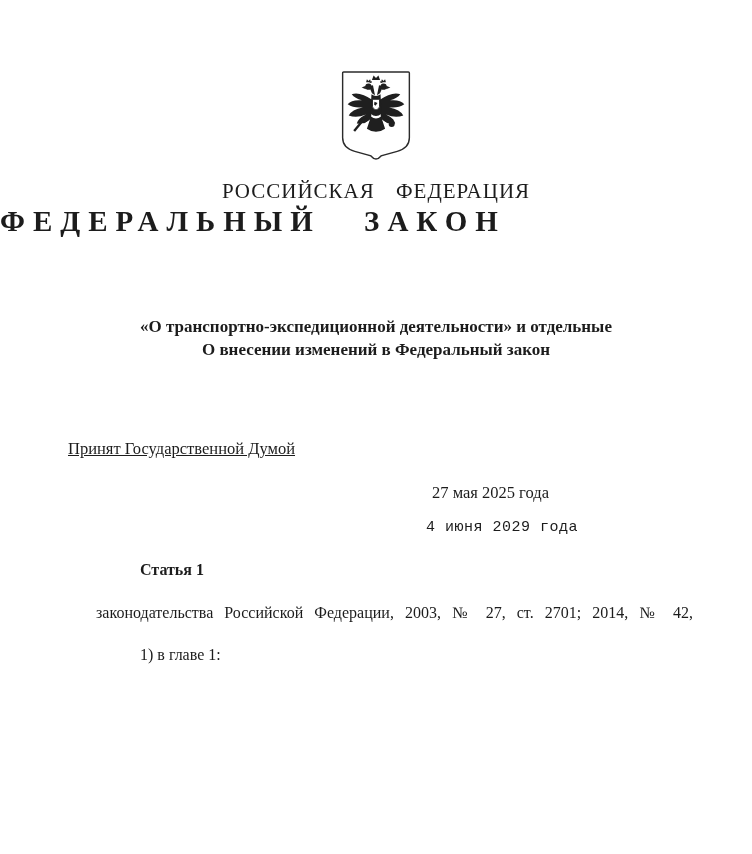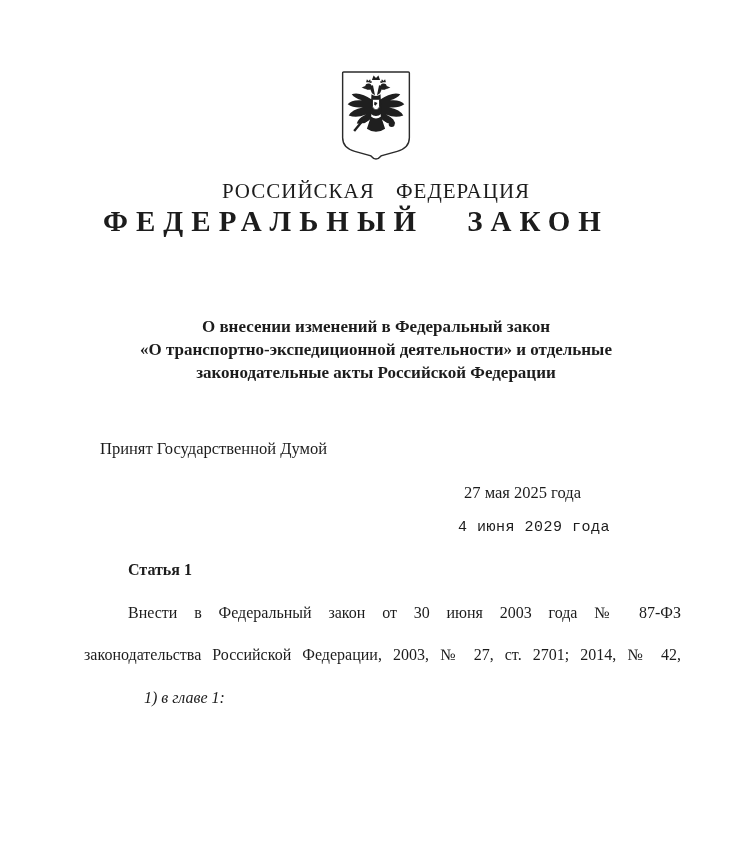--- a/index.html
+++ b/index.html
@@ -37,21 +37,21 @@
     font-size: 21px;
     letter-spacing: 1px;
     word-spacing: 15px;
     white-space: nowrap;
   }
   .lawtype {
     position: absolute;
     top: 205px;
     left: 0;
     width: 712px;
-    text-align: center;
+    text-align: left;
     font-size: 29px;
     font-weight: bold;
     letter-spacing: 8px;
     word-spacing: 28px;
     white-space: nowrap;
   }
 
   
   .title {
     position: absolute;
@@ -61,54 +61,55 @@
     text-align: center;
     font-weight: bold;
     font-size: 17px;
     line-height: 23px;
   }
 
   
   .adoption {
     position: absolute;
     top: 438px;
-    left: 100px;
+    left: 68px;
     width: 600px;
+    text-decoration: underline;
   }
   .adopt-row {
     position: relative;
     height: 35px;
     font-size: 16.5px;
     line-height: 22px;
   }
   .adopt-row.mono {
     font-family: "Liberation Mono", monospace;
     font-size: 15px;
     letter-spacing: 0.5px;
   }
   .adopt-date { position: absolute; left: 364px; top: 0; margin-top: 44px; }
   .adopt-row.mono .adopt-date { left: 358px; }
 
   
   .article {
     position: absolute;
     top: 549px;
-    left: 84px;
+    left: 96px;
     width: 597px;
     font-size: 16px;
     line-height: 42.6px;
   }
   .heading { font-weight: bold; margin-left: 44px; }
   .jline {
     text-align: justify;
     text-align-last: justify;
     white-space: nowrap;
   }
   .jline.indent { padding-left: 44px; }
-  .iline { margin-left: 60px; font-style: italic; }
+  .iline { margin-left: 44px; }
   sup {
     font-size: 10.5px;
     line-height: 0;
     vertical-align: super;
   }
 </style>
 </head>
 <body>
 
 <div class="page">
@@ -154,35 +155,33 @@
 
       <path d="M34.5 28 h7 v7 q0 2.5 -3.5 3.6 q-3.5 -1.1 -3.5 -3.6 Z" fill="#ffffff" stroke="#1f1f1f" stroke-width="0.9"></path>
       <path d="M36.5 30.5 l3 1.2 -2 2.6 -1.4 -1.2 Z" fill="#1f1f1f"></path>
     </svg>
   </div>
 
   <div class="country">РОССИЙСКАЯ ФЕДЕРАЦИЯ</div>
   <div class="lawtype">ФЕДЕРАЛЬНЫЙ ЗАКОН</div>
 
   <div class="title">
+    <div>«О транспортно-экспедиционной деятельности» и отдельные</div>
     <div>О внесении изменений в Федеральный закон</div>
-    <div>«О транспортно-экспедиционной деятельности» и отдельные</div>
-    <div>законодательные акты Российской Федерации</div>
   </div>
 
   <div class="adoption">
     <div class="adopt-row">
       <span>Принят Государственной Думой</span>
       <span class="adopt-date">27 мая 2025 года</span>
     </div>
     <div class="adopt-row mono">
       <span class="adopt-date">4 июня 2029 года</span>
     </div>
   </div>
 
   <div class="article">
     <div class="heading">Статья 1</div>
-    <div class="jline indent">Внести в Федеральный закон от 30 июня 2003 года № 87-ФЗ</div>
     <div class="jline">законодательства Российской Федерации, 2003, № 27, ст. 2701; 2014, № 42,</div>
     <div class="iline">1) в главе 1:</div>
   </div>
 
 </div>
 
 </body></html>

